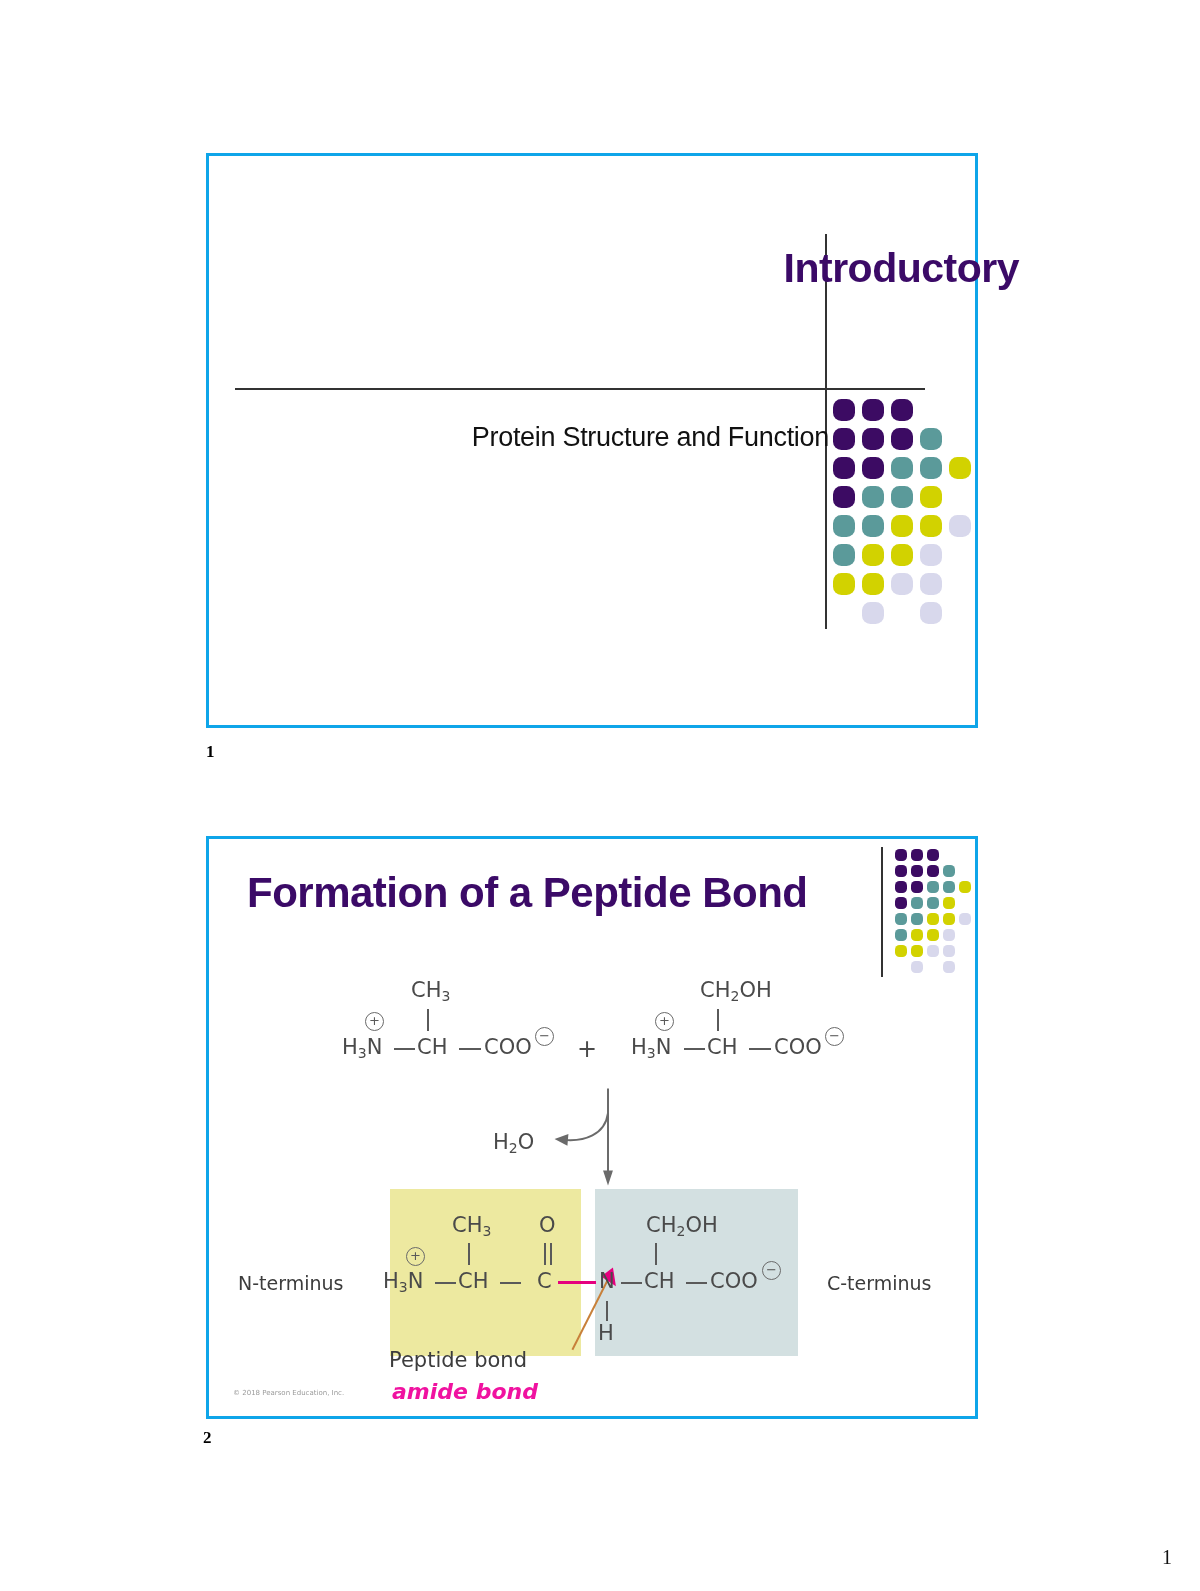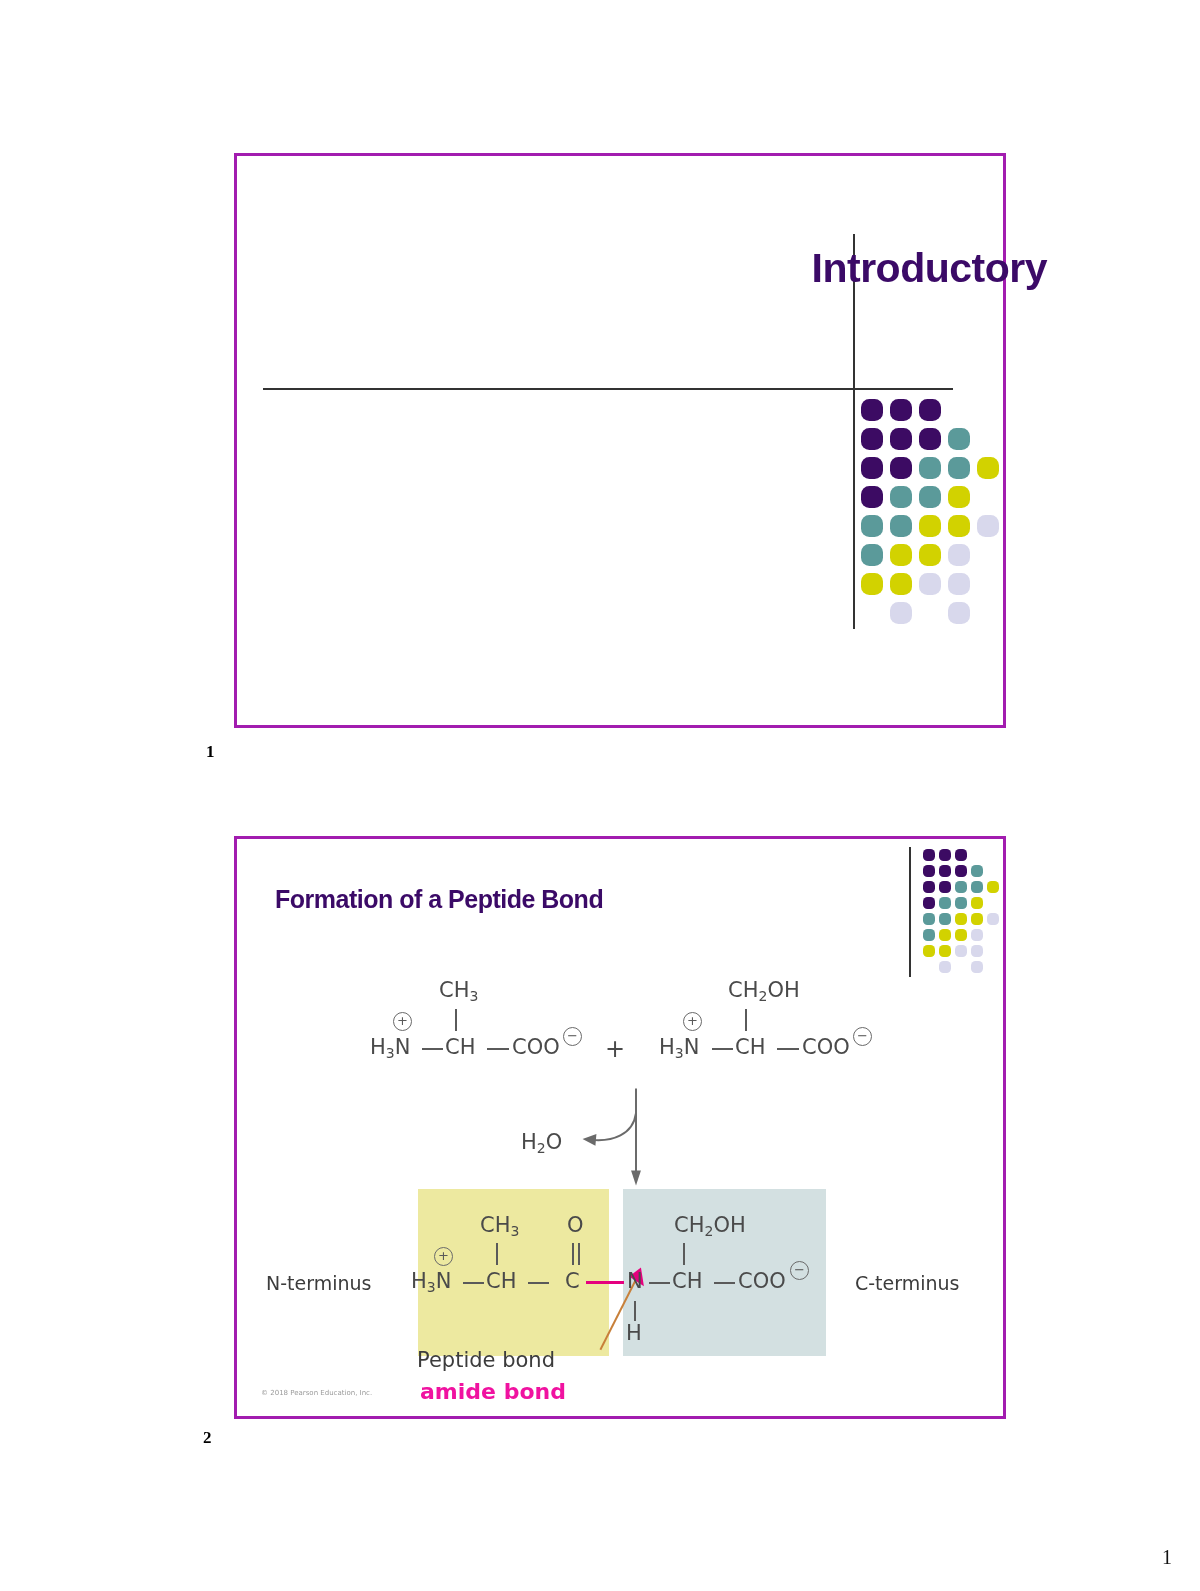--- a/index.html
+++ b/index.html
@@ -2,21 +2,21 @@
 <html><head>
 <meta charset="utf-8">
 <style>
   html,body{margin:0;padding:0;background:#ffffff;}
   body{width:1200px;height:1591px;position:relative;
        font-family:"Liberation Sans",sans-serif;color:#000;}
 
   .page{position:absolute;inset:0;}
 
   
-  .slide{position:absolute;background:#fff;border:3px solid #a21caf;box-sizing:border-box;margin-left:28px;}
+  .slide{position:absolute;background:#fff;border:3px solid #0ea5e9;box-sizing:border-box;}
   #slide1{left:206px;top:153px;width:772px;height:575px;}
   #slide2{left:206px;top:836px;width:772px;height:583px;}
 
   .slide-number{position:absolute;font-family:"Liberation Serif",serif;
                 font-weight:bold;font-size:17px;color:#000;}
   #num1{left:206px;top:742px;}
   #num2{left:203px;top:1428px;}
 
   .page-number{position:absolute;right:28px;bottom:22px;
                font-family:"Liberation Serif",serif;font-size:20px;color:#111;}
@@ -33,21 +33,21 @@
            font-size:23px;font-style:italic;color:#111;letter-spacing:-0.2px;}
 
   
   .dotgrid{position:absolute;}
   .dot{position:absolute;border-radius:38%;}
 
   #grid1{left:624px;top:243px;}
   #grid2{left:686px;top:10px;}
 
   
-  .s2-title{position:absolute;left:38px;top:46px;font-weight:bold;font-size:25px;
+  .s2-title{position:absolute;left:38px;top:30px;font-weight:bold;font-size:42px;
             color:#3B0A67;letter-spacing:-0.5px;}
   .s2-vrule{position:absolute;left:672px;top:8px;width:2px;height:130px;background:#333;}
 
   .chem{position:absolute;left:0;top:0;width:100%;height:100%;
         font-family:"DejaVu Sans",sans-serif;color:#3c3c3c;padding-left:32px;}
 
   .box-yellow{position:absolute;left:181px;top:350px;width:191px;height:167px;background:#EDE9A0;}
   .box-blue{position:absolute;left:386px;top:350px;width:203px;height:167px;background:#D3E0E1;}
 
   .lbl{position:absolute;font-size:19px;color:#3c3c3c;font-family:"DejaVu Sans",sans-serif;}
@@ -58,41 +58,42 @@
   .bondh{position:absolute;height:2px;background:#5a5a5a;}
   .bondv{position:absolute;width:2px;background:#5a5a5a;}
   .circ{position:absolute;width:17px;height:17px;border:1.6px solid #6a6a6a;
         border-radius:50%;font-size:13px;line-height:15px;text-align:center;color:#5a5a5a;
         font-family:"DejaVu Sans",sans-serif;}
 
   .plus{position:absolute;font-size:24px;color:#4a4a4a;}
 
   .peptide-bond-line{position:absolute;height:3px;background:#E5007E;}
   .amide-label{position:absolute;font-weight:bold;font-size:22px;color:#F012A0;
-               font-family:"DejaVu Sans",sans-serif;}
+               font-family:"DejaVu Sans",sans-serif;font-style:italic;}
   .peptide-label{position:absolute;font-size:21px;color:#3c3c3c;
                  font-family:"DejaVu Sans",sans-serif;}
   .copyright{position:absolute;font-size:7px;color:#9a9a9a;
              font-family:"DejaVu Sans",sans-serif;}
   svg.overlay{position:absolute;left:0;top:0;width:100%;height:100%;pointer-events:none;}
 </style>
 </head>
 <body>
 
 <div class="page">
 
   <div class="slide" id="slide1">
 
     <div class="s1-vrule"></div>
     <div class="s1-hrule"></div>
 
     <div class="s1-title">
       <div>Introductory</div>
     </div>
 
+    <div class="s1-sub1">Protein Structure and Function</div>
 
     <div class="dotgrid" id="grid1">
         <div class="dot" style="width: 22px; height: 22px; left: 0px; top: 0px; background: rgb(60, 11, 99);"></div>
         <div class="dot" style="width: 22px; height: 22px; left: 29px; top: 0px; background: rgb(60, 11, 99);"></div>
         <div class="dot" style="width: 22px; height: 22px; left: 58px; top: 0px; background: rgb(60, 11, 99);"></div>
         <div class="dot" style="width: 22px; height: 22px; left: 0px; top: 29px; background: rgb(60, 11, 99);"></div>
         <div class="dot" style="width: 22px; height: 22px; left: 29px; top: 29px; background: rgb(60, 11, 99);"></div>
         <div class="dot" style="width: 22px; height: 22px; left: 58px; top: 29px; background: rgb(60, 11, 99);"></div>
         <div class="dot" style="width: 22px; height: 22px; left: 87px; top: 29px; background: rgb(91, 154, 154);"></div>
         <div class="dot" style="width: 22px; height: 22px; left: 0px; top: 58px; background: rgb(60, 11, 99);"></div>

